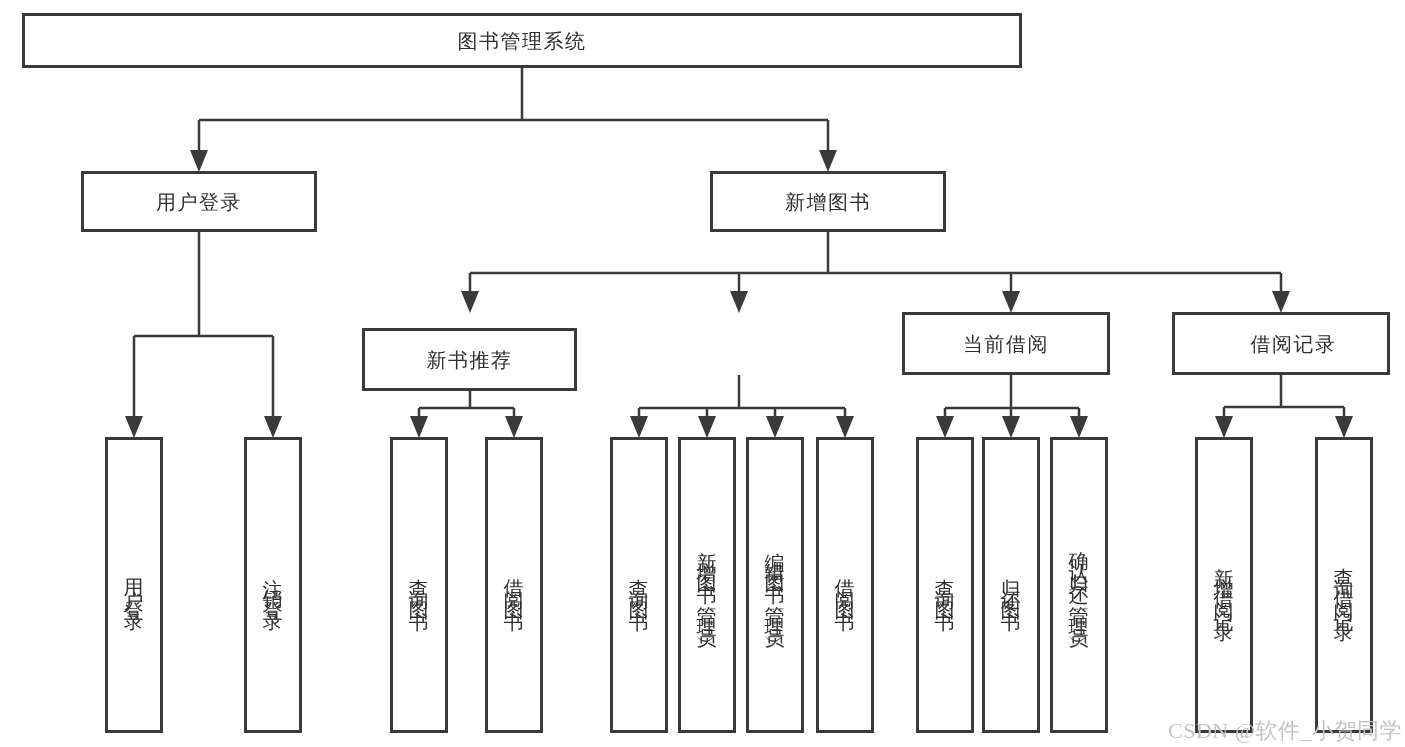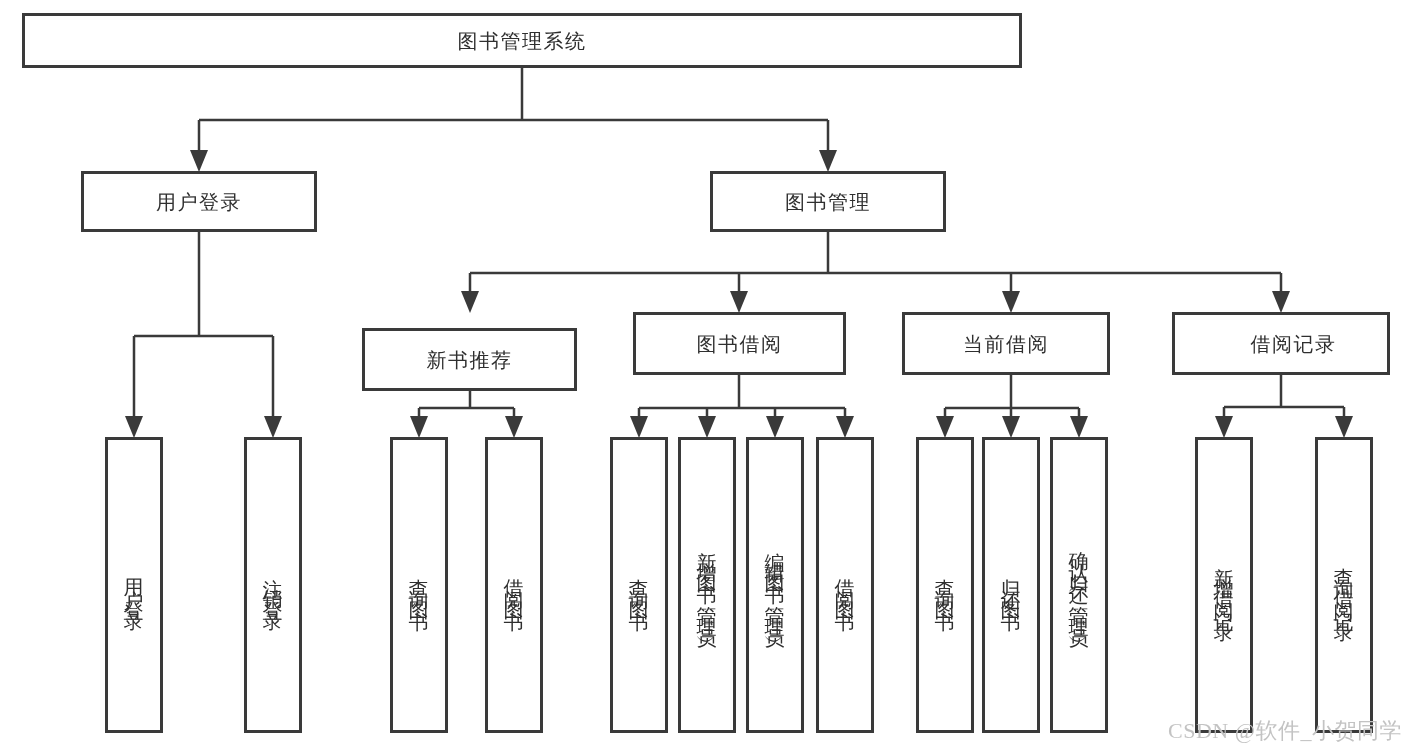--- a/index.html
+++ b/index.html
@@ -72,24 +72,23 @@
       <polygon points="1011,438 1002,416 1020,416"></polygon>
       <polygon points="1079,438 1070,416 1088,416"></polygon>
       <polygon points="1224,438 1215,416 1233,416"></polygon>
       <polygon points="1344,438 1335,416 1353,416"></polygon>
     </g>
   </svg>
 
   <div class="node" style="left:22px; top:13px; width:1000px; height:55px;">图书管理系统</div>
 
   <div class="node" style="left:81px; top:171px; width:236px; height:61px;">用户登录</div>
-  <div class="node" style="left:710px; top:171px; width:236px; height:61px;">图书管理</div>
+  <div class="node" style="left:710px; top:171px; width:236px; height:61px;">新增图书</div>
 
   <div class="node" style="left:362px; top:328px; width:215px; height:63px;">新书推荐</div>
-  <div class="node" style="left:633px; top:312px; width:213px; height:63px;">图书借阅</div>
   <div class="node" style="left:902px; top:312px; width:208px; height:63px;">当前借阅</div>
   <div class="node" style="left:1172px; top:312px; width:218px; height:63px;padding-left:25px;">借阅记录</div>
 
   <div class="node leaf" style="left:105px; top:437px; width:58px; height:296px;">用户登录</div>
   <div class="node leaf" style="left:244px; top:437px; width:58px; height:296px;">注销登录</div>
 
   <div class="node leaf" style="left:390px; top:437px; width:58px; height:296px;">查询图书</div>
   <div class="node leaf" style="left:485px; top:437px; width:58px; height:296px;">借阅图书</div>
 
   <div class="node leaf" style="left:610px; top:437px; width:58px; height:296px;">查询图书</div>

